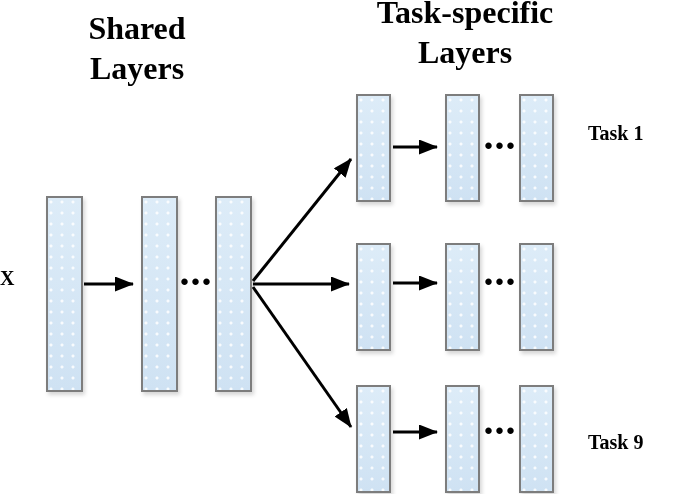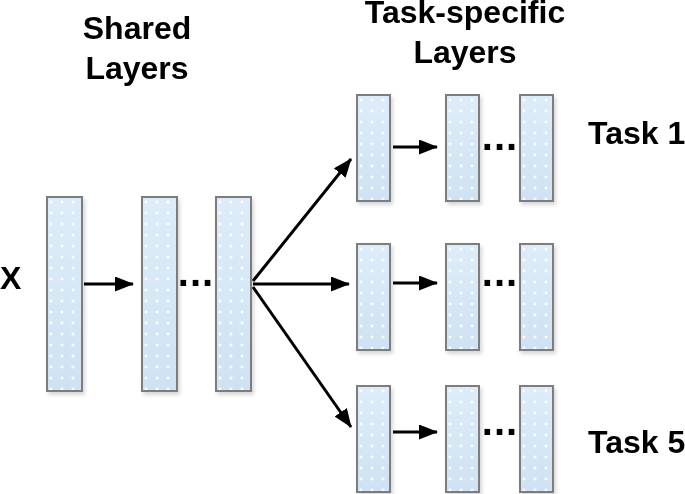--- a/index.html
+++ b/index.html
@@ -6,21 +6,21 @@
     margin: 0;
     padding: 0;
     background: #ffffff;
   }
   .canvas {
     position: relative;
     width: 685px;
     height: 494px;
     background: var(--bg, #ffffff);
     overflow: hidden;
-    font-family: Liberation Sans, sans-serif;
+    font-family: Liberation Serif, serif;
     font-weight: bold;
     color: var(--text, #000000);
   }
   .arrows {
     position: absolute;
     left: 0;
     top: 0;
     width: 685px;
     height: 494px;
     pointer-events: none;
@@ -45,21 +45,21 @@
   }
   .title {
     position: absolute;
     font-size: 32px;
     line-height: 40px;
     text-align: center;
     white-space: pre-line;
   }
   .label {
     position: absolute;
-    font-size: 32px;
+    font-size: 20px;
     line-height: 40px;
     white-space: nowrap;
   }
   .ellipsis {
     position: absolute;
     transform: translateX(-50%);
     font-size: 40px;
     line-height: 40px;
     letter-spacing: 1px;
     white-space: nowrap;
@@ -106,15 +106,15 @@
 
   <div class="layer" style="left:356px; top:243px; width:35px; height:108px;"></div>
   <div class="layer" style="left:445px; top:243px; width:35px; height:108px;"></div>
   <div class="layer" style="left:519px; top:243px; width:35px; height:108px;"></div>
   <div class="ellipsis" style="left:500px; top:252px;">...</div>
 
   <div class="layer" style="left:356px; top:385px; width:35px; height:108px;"></div>
   <div class="layer" style="left:445px; top:385px; width:35px; height:108px;"></div>
   <div class="layer" style="left:519px; top:385px; width:35px; height:108px;"></div>
   <div class="ellipsis" style="left:500px; top:401px;">...</div>
-  <div class="label" style="left:588px; top:422px;">Task 5</div>
+  <div class="label" style="left:588px; top:422px;">Task 9</div>
 
 </div>
 
 </body></html>

